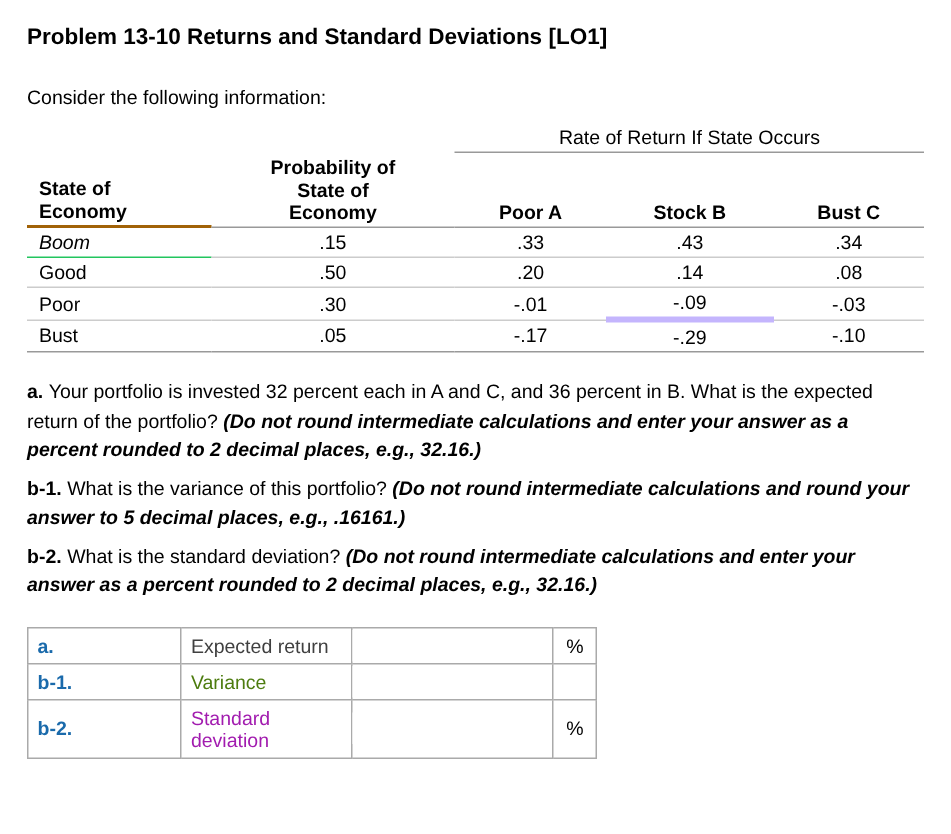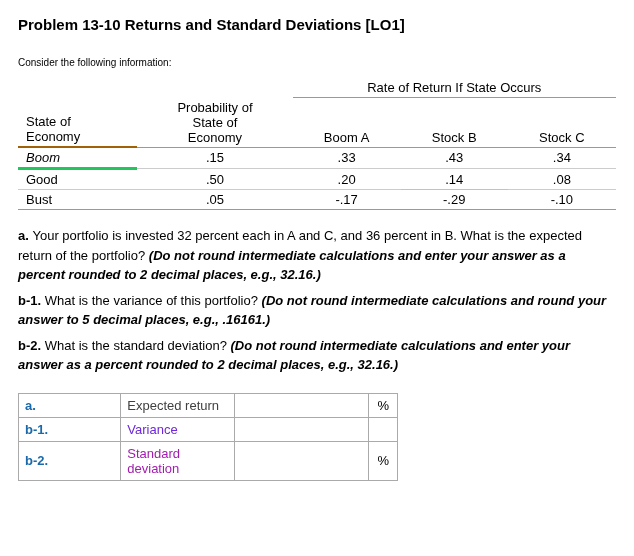--- a/index.html
+++ b/index.html
@@ -12,39 +12,39 @@
       padding: 16px 18px;
     }
     h1 {
       font-size: 15px;
       font-weight: bold;
       margin-bottom: 24px;
       color: #000;
     }
     .intro {
       margin-bottom: 10px;
-      font-size: 10px;
+      font-size: 13px;
     }
     
     .data-table {
       border-collapse: collapse;
       width: 100%;
       margin-bottom: 16px;
       font-size: 13px;
     }
     .data-table td, .data-table th {
       padding: 2px 8px;
       text-align: center;
       border: none;
     }
     .data-table .col-left {
       text-align: left;
     }
     .header-row-sub td {
-      font-weight: normal;
+      font-weight: bold;
     }
     
     .questions {
       font-size: 13px;
       line-height: 1.5;
       margin-bottom: 18px;
     }
     .questions p {
       margin-bottom: 6px;
     }
@@ -98,45 +98,52 @@
 
 <table class="data-table">
   <thead>
     <tr>
       <td colspan="2" style="border:none;"></td>
       <td colspan="3" class="span-header" style="border-bottom:1px solid #999; text-align:center; font-weight:normal;">Rate of Return If State Occurs</td>
     </tr>
     <tr class="header-row-sub">
       <td class="col-left" style="vertical-align:bottom;">State of<br>Economy</td>
       <td style="vertical-align:bottom; text-align:center;">Probability of<br>State of<br>Economy</td>
-      <td style="vertical-align:bottom; border-top:1px solid #999;">Boom A</td>
+      <td style="vertical-align:bottom; border-top:1px solid #999;">Poor A</td>
       <td style="vertical-align:bottom; border-top:1px solid #701a75;">Stock B</td>
-      <td style="vertical-align:bottom; border-top:1px solid #999;">Stock C</td>
+      <td style="vertical-align:bottom; border-top:1px solid #999;">Bust C</td>
     </tr>
   </thead>
   <tbody id="table-body">
   <tr>
     <td class="col-left" style="border-top:2px solid #a16207;font-style:italic;">Boom</td>
     <td style="border-top:1px solid #999;">.15</td>
     <td style="border-top:1px solid #999;">.33</td>
     <td style="border-top:1px solid #999;">.43</td>
     <td style="border-top:1px solid #999;">.34</td>
   </tr>
       <tr>
-    <td class="col-left" style="border-top:3px solid #22c55e;">Good</td>
+    <td class="col-left" style="border-top:1px solid #22c55e;">Good</td>
     <td style="border-top:1px solid #ccc;">.50</td>
     <td style="border-top:1px solid #ccc;">.20</td>
     <td style="border-top:1px solid #ccc;">.14</td>
     <td style="border-top:1px solid #ccc;">.08</td>
   </tr>
       <tr>
+    <td class="col-left" style="border-top:1px solid #ccc;">Poor</td>
+    <td style="border-top:1px solid #ccc;">.30</td>
+    <td style="border-top:1px solid #ccc;">-.01</td>
+    <td style="border-top:1px solid #ccc;">-.09</td>
+    <td style="border-top:1px solid #ccc;">-.03</td>
+  </tr>
+      <tr>
     <td class="col-left" style="border-top:1px solid #ccc;border-bottom:1px solid #999;">Bust</td>
     <td style="border-top:1px solid #ccc;border-bottom:1px solid #999;">.05</td>
     <td style="border-top:1px solid #ccc;border-bottom:1px solid #999;">-.17</td>
-    <td style="border-top:1px solid #c4b5fd;border-bottom:1px solid #999;">-.29</td>
+    <td style="border-top:4px solid #c4b5fd;border-bottom:1px solid #999;">-.29</td>
     <td style="border-top:1px solid #ccc;border-bottom:1px solid #999;">-.10</td>
   </tr>
     </tbody>
 </table>
 
 <div class="questions">
   <p>
     <span class="row-label">a.</span>&nbsp;<span>Your portfolio is invested 32 percent each in A and C, and 36 percent in B. What is the expected return of the portfolio?</span> <span class="bold-italic">(Do not round intermediate calculations and enter your answer as a percent rounded to 2 decimal places, e.g., 32.16.)</span>
   </p>
   <p>
@@ -150,21 +157,21 @@
 <table class="answer-table">
   <tbody id="answer-body">
   <tr>
     <td class="label-cell"><strong>a.</strong></td>
     <td class="label-cell" style="color:#404040; border-left:none;">Expected return</td>
     <td class="input-cell"><input type="text" value="" style=""></td>
     <td class="unit-cell">%</td>
   </tr>
       <tr>
     <td class="label-cell"><strong>b-1.</strong></td>
-    <td class="label-cell" style="color:#6d28d9; border-left:none;">Variance</td>
+    <td class="label-cell" style="color:#4d7c0f; border-left:none;">Variance</td>
     <td class="input-cell"><input type="text" value="" style=""></td>
     <td class="unit-cell"></td>
   </tr>
       <tr>
     <td class="label-cell"><strong>b-2.</strong></td>
     <td class="label-cell" style="color:#a21caf; border-left:none;">Standard deviation</td>
     <td class="input-cell"><input type="text" value="" style=""></td>
     <td class="unit-cell">%</td>
   </tr>
     </tbody>

